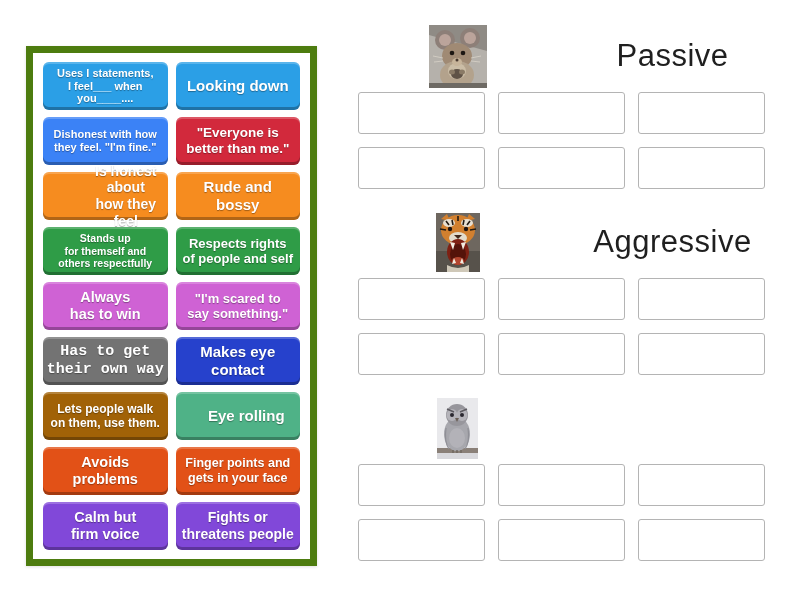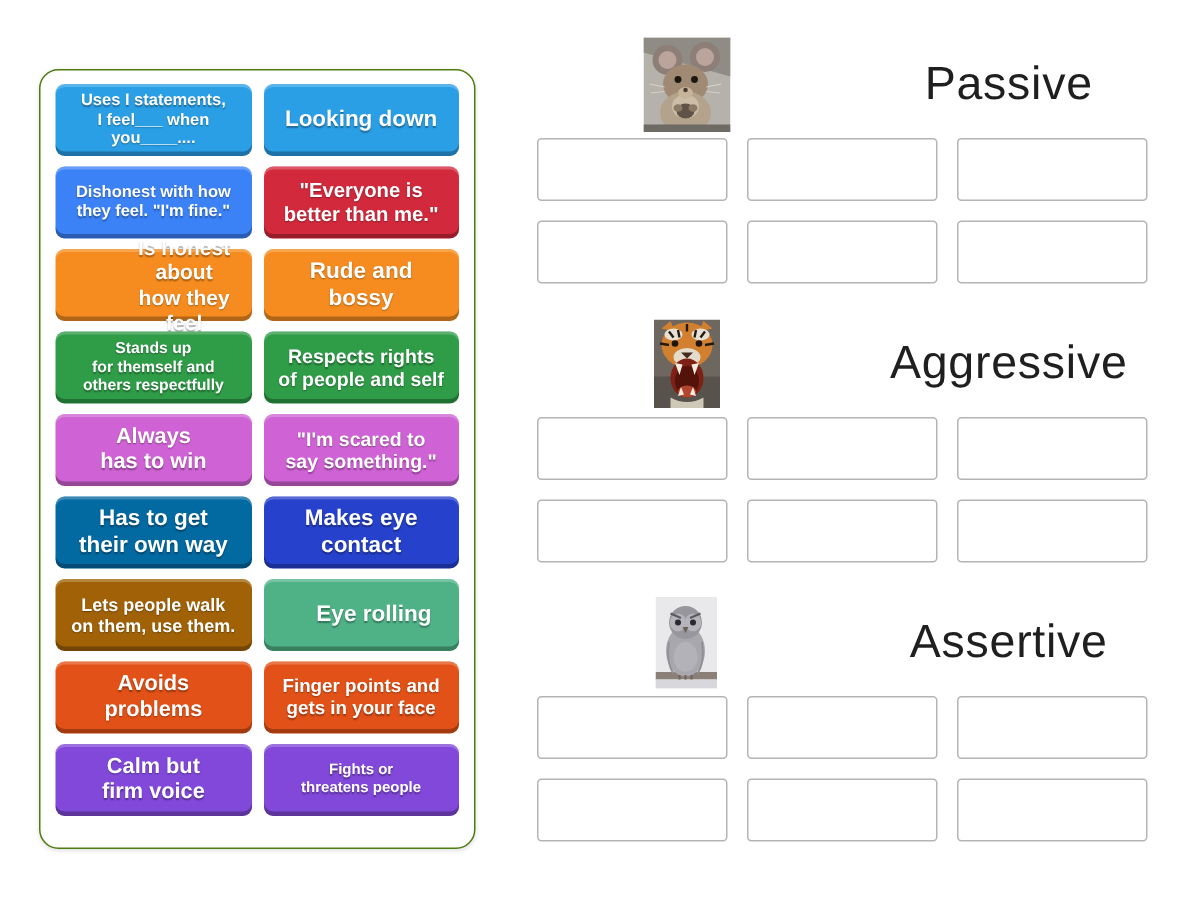--- a/index.html
+++ b/index.html
@@ -1,21 +1,21 @@
 <!DOCTYPE html>
 <html><head>
 <meta charset="utf-8">
 <style>
   html,body{margin:0;padding:0;background:#ffffff;width:800px;height:600px;overflow:hidden;
     font-family:"Liberation Sans","DejaVu Sans",sans-serif;}
   #stage{position:relative;width:800px;height:600px;background:#ffffff;}
 
   
   #tile-panel{position:absolute;left:26px;top:46px;width:291px;height:520px;
-    background:#ffffff;border:1px solid #4d7c0f;border-radius:13px;
+    background:#ffffff;border:7px solid #4d7c0f;border-radius:0;
     box-shadow:0 1px 3px rgba(0,0,0,0.12);box-sizing:border-box;}
   .tile-grid{display:grid;grid-template-columns:1fr 1fr;grid-auto-rows:48px;
     gap:7px 8px;padding:9px 10px;}
   .tile{display:flex;align-items:center;justify-content:center;text-align:center;
     color:#ffffff;font-weight:700;line-height:1.18;border-radius:6px;
     white-space:pre-line;cursor:grab;padding:1px 3px;box-sizing:border-box;
     text-shadow:0 1px 1px rgba(0,0,0,0.35);
     box-shadow:inset 0 2px 0 rgba(255,255,255,0.22), inset 0 -3px 0 rgba(0,0,0,0.28);}
 
   
@@ -50,34 +50,34 @@
 bossy</div>
       <div class="tile" style="background: rgb(47, 156, 71); font-size: 10.5px;">Stands up
 for themself and
 others respectfully</div>
       <div class="tile" style="background: rgb(47, 156, 71); font-size: 13px;">Respects rights
 of people and self</div>
       <div class="tile" style="background: rgb(207, 98, 212); font-size: 14.5px;">Always
 has to win</div>
       <div class="tile" style="background: rgb(207, 98, 212); font-size: 13px;">"I'm scared to
 say something."</div>
-      <div class="tile" style="background: #0369a1; font-size: 15px;">Has to get
+      <div class="tile" style="background: #737373; font-size: 15px; font-family: Liberation Mono, monospace;">Has to get
 their own way</div>
       <div class="tile" style="background: rgb(38, 65, 204); font-size: 15px;">Makes eye
 contact</div>
       <div class="tile" style="background: #a16207; font-size: 12px;">Lets people walk
 on them, use them.</div>
       <div class="tile" style="background: rgb(79, 178, 135); font-size: 15px; padding-left: 20px;">Eye rolling</div>
       <div class="tile" style="background: rgb(226, 81, 23); font-size: 14.5px;">Avoids
 problems</div>
       <div class="tile" style="background: rgb(226, 81, 23); font-size: 12.5px;">Finger points and
 gets in your face</div>
       <div class="tile" style="background: rgb(129, 72, 217); font-size: 14.5px;">Calm but
 firm voice</div>
-      <div class="tile" style="background: rgb(129, 72, 217); font-size: 10px;">Fights or
+      <div class="tile" style="background: rgb(129, 72, 217); font-size: 14px;">Fights or
 threatens people</div>
     </div>
   </div>
 
   <div class="group" style="top:20px;">
     <div class="group-header">
       <div class="header-half group-image">
         <svg width="58" height="63" viewBox="0 0 58 63">
           <rect width="58" height="63" fill="#b5b1ab"></rect>
           <path d="M0 0 L58 0 L58 26 L0 10 Z" fill="#8f8b85"></path>
@@ -170,23 +170,20 @@
           <ellipse cx="15" cy="17" rx="5.5" ry="6" fill="#b5b4ba"></ellipse>
           <ellipse cx="25" cy="17" rx="5.5" ry="6" fill="#b5b4ba"></ellipse>
           <path d="M10 11 L17 14 M30 11 L23 14" stroke="#5c5a60" stroke-width="1.5" fill="none"></path>
           <circle cx="15" cy="17" r="2" fill="#2a2830"></circle>
           <circle cx="25" cy="17" r="2" fill="#2a2830"></circle>
           <path d="M18 20 L22 20 L20 24 Z" fill="#6b6058"></path>
           <ellipse cx="20" cy="40" rx="8" ry="10" fill="#b3b2b8"></ellipse>
           <path d="M16 52 L16 55 M20 52 L20 55 M24 52 L24 55" stroke="#6e665e" stroke-width="1.4"></path>
         </svg>
       </div>
-      <div class="header-half">
-        <span class="group-title">Assertive</span>
-      </div>
     </div>
     <div class="slot-row">
       <div class="slot"></div>
       <div class="slot"></div>
       <div class="slot"></div>
     </div>
     <div class="slot-row">
       <div class="slot"></div>
       <div class="slot"></div>
       <div class="slot"></div>

